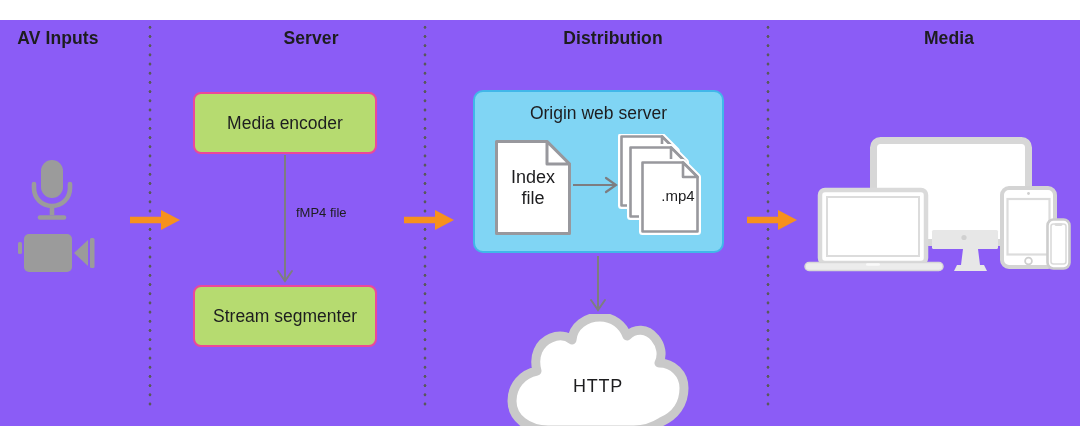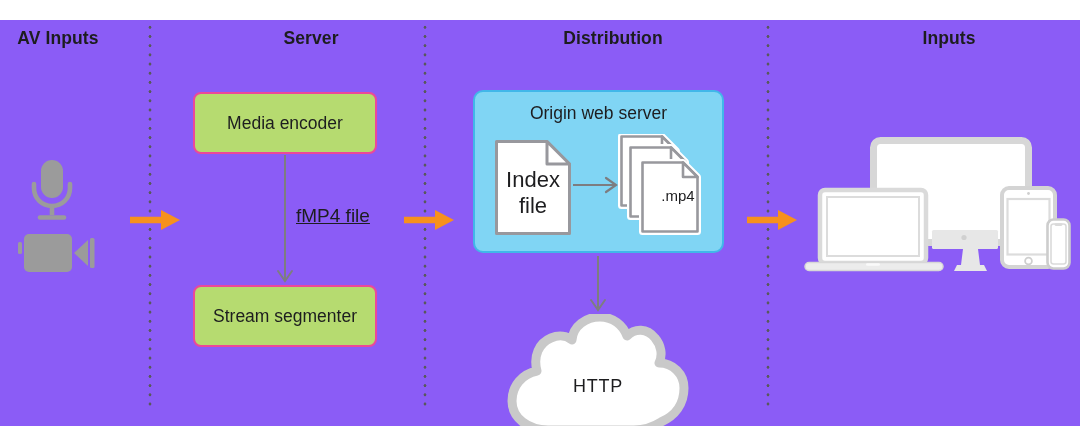--- a/index.html
+++ b/index.html
@@ -20,34 +20,34 @@
   .gbox{
     position:absolute;width:184px;height:62px;background:#b6db70;border:2px solid #ec4899;
     border-radius:8px;display:flex;align-items:center;justify-content:center;
     font-size:17.5px;box-sizing:border-box;
   }
   .bluebox{
     position:absolute;left:473px;top:70px;width:251px;height:163px;background:#80d5f4;
     border:2.5px solid #41b7e9;border-radius:10px;box-sizing:border-box;
   }
   .origin-title{position:absolute;left:473px;top:83px;width:251px;text-align:center;font-size:17.5px;}
-  .doc-label{position:absolute;text-align:center;font-size:22px;line-height:1.18;}
-  .flow-label{position:absolute;left:296px;top:185px;font-size:19px;text-decoration:underline;}
+  .doc-label{position:absolute;text-align:center;font-size:18px;line-height:1.18;}
+  .flow-label{position:absolute;left:296px;top:185px;font-size:13px;}
   .cloud-label{position:absolute;left:548px;top:356px;width:100px;text-align:center;font-size:18px;letter-spacing:.8px;}
   svg{position:absolute;display:block;}
 </style>
 </head>
 <body>
 
 <div class="canvas">
 
   <div class="col-header" style="left:8px;width:100px;">AV Inputs</div>
   <div class="col-header" style="left:553px;width:120px;">Distribution</div>
   <div class="col-header" style="left:261px;width:100px;">Server</div>
-  <div class="col-header" style="left:899px;width:100px;">Inputs</div>
+  <div class="col-header" style="left:899px;width:100px;">Media</div>
 
   <div class="dotted-divider" style="left:148px;"></div>
   <div class="dotted-divider" style="left:423px;"></div>
   <div class="dotted-divider" style="left:766px;"></div>
 
   <svg style="left:30px;top:136px;" width="44" height="68" viewBox="0 0 44 68">
     <rect x="11" y="4" width="22" height="38" rx="11" fill="#9b9b9b"></rect>
     <path d="M4,28 v4 c0,10.5 8,18 18,18 s18,-7.5 18,-18 v-4" fill="none" stroke="#9b9b9b" stroke-width="4.6" stroke-linecap="round"></path>
     <line x1="22" y1="50" x2="22" y2="59" stroke="#9b9b9b" stroke-width="4.6"></line>
     <line x1="10" y1="61.5" x2="34" y2="61.5" stroke="#9b9b9b" stroke-width="4.6" stroke-linecap="round"></line>

